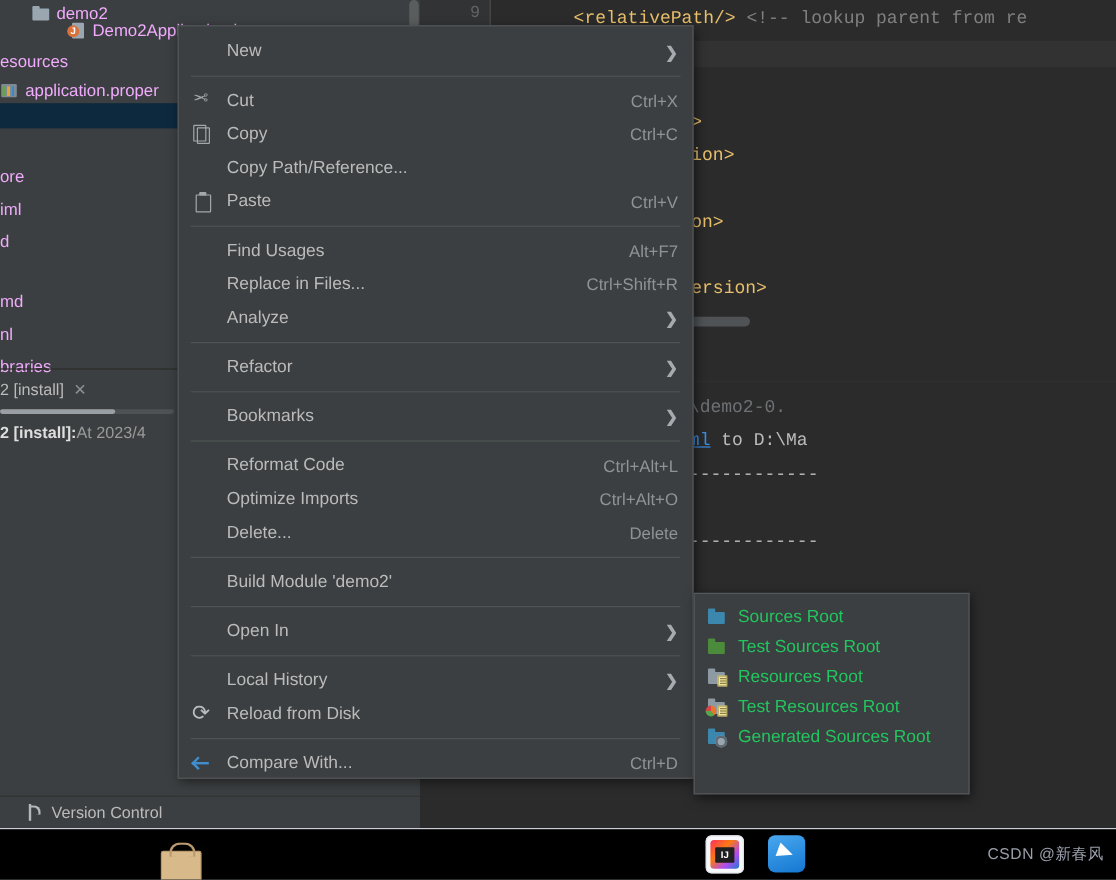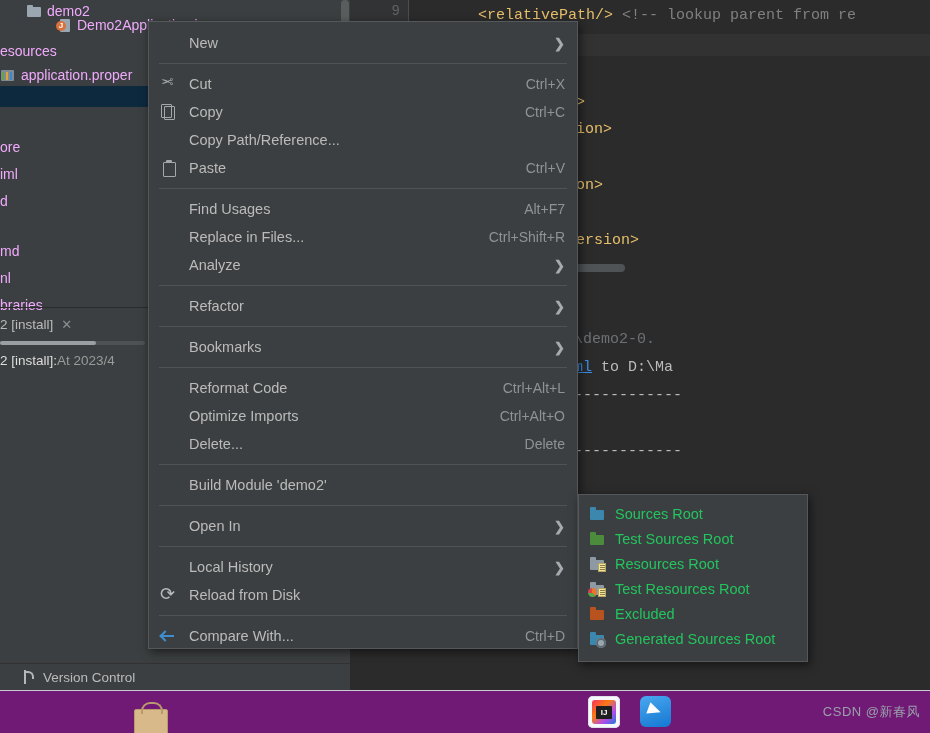--- a/index.html
+++ b/index.html
@@ -76,21 +76,21 @@
   .progress-track {
     position: absolute; height: 4px; background: #4e5254; border-radius: 2px;
   }
   .progress-fill {
     position: absolute; height: 4px; background: #9a9fa3; border-radius: 2px;
   }
   .build-status-row {
     position: absolute; left: 0; height: 20px; font-size: 13.5px;
     color: #9a9a9a; white-space: nowrap; display: flex; align-items: center;
   }
-  .build-status-row b { color: #dedede; font-weight: normal; }
+  .build-status-row b { color: #dedede; font-weight: bold; }
 
   
   .status-bar {
     position: absolute; left: 0; bottom: 43px; width: 580px; height: 27px;
     background: #3c3f41; display: flex; align-items: center;
     border-top: 1px solid #323232;
   }
   .vcs-icon {
     width: 16px; height: 16px; margin-left: 20px; margin-right: 7px;
     position: relative; flex: 0 0 16px;
@@ -102,21 +102,21 @@
   .vcs-icon::after {
     content: ""; position: absolute; left: 5px; top: 2px;
     width: 7px; height: 6px; border: 2px solid #b4b8bb;
     border-left: none; border-bottom: none; border-radius: 0 6px 0 0;
   }
   .status-label { font-size: 13.5px; color: #bbbbbb; }
 
   
   .taskbar {
     position: absolute; left: 0; bottom: 0; width: 930px; height: 43px;
-    background: #701a75; border-top: 1px solid #c9ccd4;
+    background: #000000; border-top: 1px solid #c9ccd4;
   }
   .tb-icon { position: absolute; bottom: 5px; width: 32px; height: 32px; border-radius: 5px; }
   .tb-icon.active { background: #f7f8fb; box-shadow: 0 0 0 1px #dfe2e8 inset; }
   .ij-logo {
     position: absolute; left: 4px; top: 4px; width: 24px; height: 24px;
     border-radius: 3px;
     background:
       linear-gradient(135deg, #fe315d 0%, #f97a12 38%, #b24bef 70%, #1a7bd3 100%);
   }
   .ij-logo::after {
@@ -525,27 +525,20 @@
           <span class="sub-ic">
             <span class="f-tab" style="background: rgb(141, 154, 163);"></span>
             <span class="f-body" style="background: rgb(141, 154, 163);"></span>
             <span class="badge-lines"></span>
             <span class="badge-pie"></span>
           </span>
           <span>Test Resources Root</span>
         </div>
         <div class="sub-item">
           <span class="sub-ic">
-            <span class="f-tab" style="background: rgb(184, 82, 31);"></span>
-            <span class="f-body" style="background: rgb(184, 82, 31);"></span>
-          </span>
-          <span>Excluded</span>
-        </div>
-        <div class="sub-item">
-          <span class="sub-ic">
             <span class="f-tab" style="background: rgb(59, 135, 173);"></span>
             <span class="f-body" style="background: rgb(59, 135, 173);"></span>
             <span class="badge-gear"></span>
           </span>
           <span>Generated Sources Root</span>
         </div>
       </div>
   </div>
 
   <div class="taskbar">

